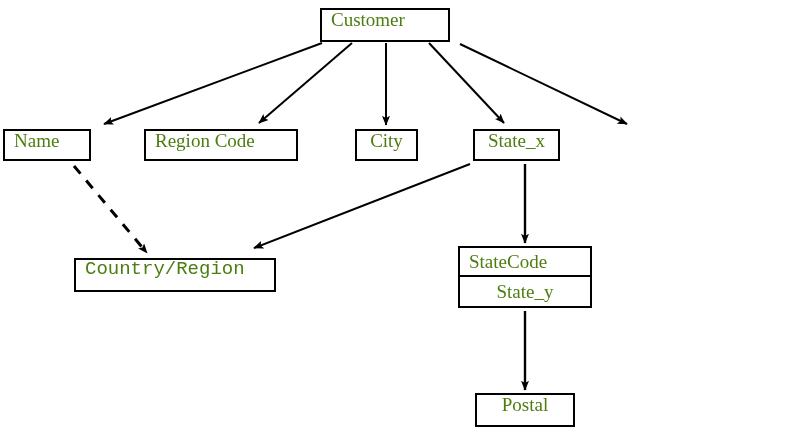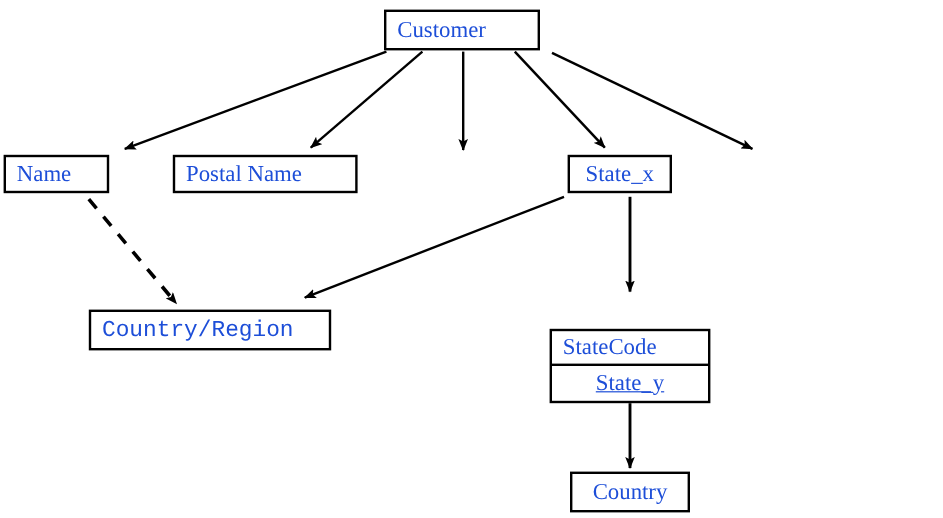--- a/index.html
+++ b/index.html
@@ -20,26 +20,25 @@
     left: 0;
     top: 0;
     width: 786px;
     height: 432px;
   }
   .node {
     position: absolute;
     box-sizing: border-box;
     border: 2px solid #000000;
     background: #ffffff;
-    color: #1d4ed8;
+    color: #4d7c0f;
     font-size: 19px;
     line-height: 1;
     white-space: nowrap;
     display: flex;
-    align-items: center;
     justify-content: center;
     z-index: 2;
   }
   .node.left-text {
     justify-content: flex-start;
     padding-left: 9px;
   }
   .node.stacked {
     display: block;
     padding: 0;
@@ -52,21 +51,20 @@
     font-size: 19px;
     white-space: nowrap;
   }
   .cell-top {
     justify-content: flex-start;
     padding-left: 9px;
     border-bottom: 2px solid #000000;
   }
   .cell-bottom {
     justify-content: center;
-    text-decoration: underline;
   }
 </style>
 </head>
 <body>
 
 <div id="canvas">
 
   <svg id="edges" viewBox="0 0 786 432" xmlns="http://www.w3.org/2000/svg">
     <defs>
       <marker id="arrowhead" markerWidth="10" markerHeight="8" refX="9.2" refY="4" orient="auto" markerUnits="userSpaceOnUse">
@@ -91,39 +89,42 @@
 
   <div class="node left-text" style="left:320px; top:8px; width:130px; height:34px;">
     <span>Customer</span>
   </div>
 
   <div class="node left-text" style="left:3px; top:129px; width:88px; height:32px;">
     <span>Name</span>
   </div>
 
   <div class="node left-text" style="left:144px; top:129px; width:154px; height:32px;">
-    <span>Postal Name</span>
+    <span>Region Code</span>
   </div>
 
+  <div class="node" style="left:355px; top:129px; width:63px; height:32px;">
+    <span>City</span>
+  </div>
 
   <div class="node" style="left:473px; top:129px; width:87px; height:32px;">
     <span>State_x</span>
   </div>
 
 
   <div class="node left-text" style="left:74px; top:258px; width:202px; height:34px;font-family:Liberation Mono, monospace;">
     <span>Country/Region</span>
   </div>
 
-  <div class="node stacked" style="left:458px; top:246px; width:134px; height:62px;margin-top:28px;">
+  <div class="node stacked" style="left:458px; top:246px; width:134px; height:62px;">
     <div class="cell cell-top">
       <span>StateCode</span>
     </div>
     <div class="cell cell-bottom">
       <span>State_y</span>
     </div>
   </div>
 
   <div class="node" style="left:475px; top:393px; width:100px; height:34px;">
-    <span>Country</span>
+    <span>Postal</span>
   </div>
 
 </div>
 
 </body></html>

